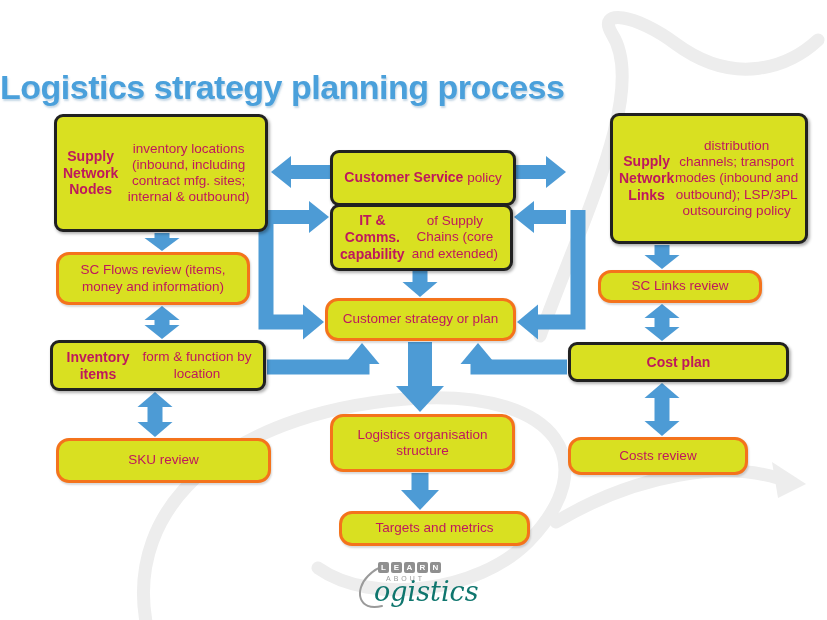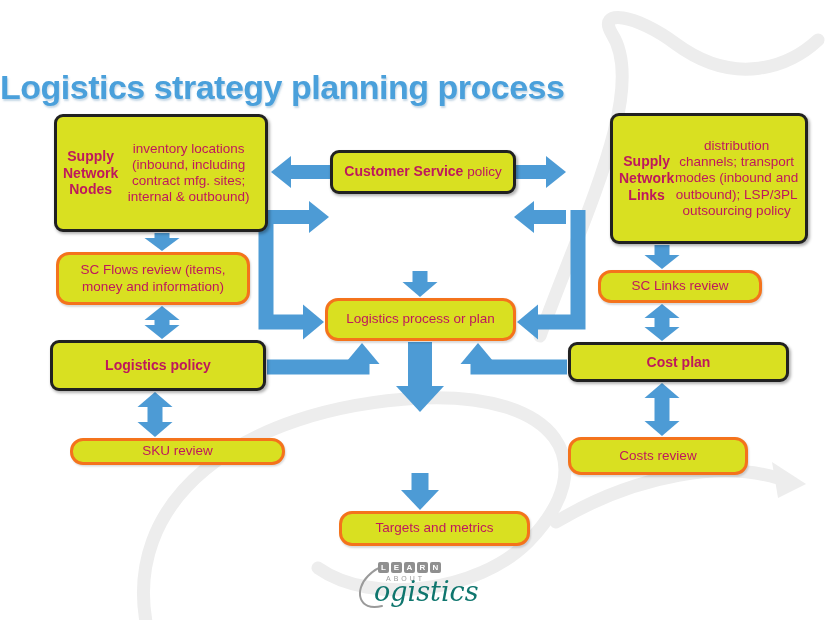--- a/index.html
+++ b/index.html
@@ -12,29 +12,29 @@
          font-size:34px;font-weight:bold;color:#4aa0db;letter-spacing:-0.5px;
          text-shadow:1px 2px 2px rgba(90,140,180,0.35);margin-top:34px;}
   .box{position:absolute;z-index:2;background:#d9e021;box-sizing:border-box;
        display:flex;align-items:center;justify-content:center;
        text-align:center;color:#be185d;font-size:13.5px;line-height:1.2;padding:2px 6px;}
   .black{border:3.5px solid #212121;border-radius:9px;box-shadow:1.5px 2px 3px rgba(0,0,0,0.3);}
   .orange{border:3.5px solid #f4731c;border-radius:13px;box-shadow:1px 1.5px 2px rgba(0,0,0,0.15);}
   .bt{font-weight:bold;font-size:14px;}
   
   #b-nodes{left:54px;top:114px;width:214px;height:118px;}
-  #b-customer{left:330px;top:150px;width:186px;height:44px;}
+  #b-customer{left:330px;top:150px;width:186px;height:56px;}
   #b-links{left:567px;top:113px;width:198px;height:131px;margin-left:43px;}
   #b-it{left:330px;top:204px;width:183px;height:67px;}
   #b-scflows{left:56px;top:252px;width:194px;height:53px;}
   #b-sclinks{left:598px;top:270px;width:164px;height:33px;}
   #b-strategy{left:325px;top:298px;width:191px;height:43px;}
   #b-inventory{left:50px;top:340px;width:216px;height:51px;}
   #b-costplan{left:568px;top:342px;width:221px;height:40px;}
-  #b-sku{left:70px;top:438px;width:215px;height:27px;}
+  #b-sku{left:56px;top:438px;width:215px;height:45px;}
   #b-costsreview{left:568px;top:437px;width:180px;height:38px;}
   #b-org{left:330px;top:414px;width:185px;height:58px;}
   #b-targets{left:339px;top:511px;width:191px;height:35px;}
   
   #logo{position:absolute;z-index:3;left:348px;top:556px;width:140px;height:62px;}
   #logo-swoosh{position:absolute;left:0;top:0;width:140px;height:62px;}
   #learn-row{position:absolute;left:30px;top:6px;display:flex;gap:2px;}
   .learn-letter{width:11px;height:11px;background:#8f8f8f;color:#fff;border-radius:2px;
                 font-size:8px;font-weight:bold;display:flex;align-items:center;justify-content:center;}
   #about-row{position:absolute;left:38px;top:19px;font-size:7px;letter-spacing:3px;color:#9a9a9a;}
@@ -103,49 +103,57 @@
 
   <div class="box black" id="b-customer">
     <div><span class="bt">Customer Service</span> <span>policy</span></div>
   </div>
 
   <div class="box black" id="b-links">
     <div class="bt">Supply Network Links</div>
     <div class="bb">distribution channels; transport modes (inbound and outbound); LSP/3PL outsourcing policy</div>
   </div>
 
+  <div class="box black" id="b-it">
+    <div class="bt">IT &amp; Comms. capability</div>
+    <div class="bb">of Supply Chains (core and extended)</div>
+  </div>
 
   <div class="box orange" id="b-scflows">
     <div class="bb">SC Flows review (items, money and information)</div>
   </div>
 
   <div class="box orange" id="b-sclinks">
     <div class="bb">SC Links review</div>
   </div>
 
   <div class="box orange" id="b-strategy">
-    <div class="bb">Logistics process or plan</div>
+    <div class="bb">Customer strategy or plan</div>
   </div>
 
   <div class="box black" id="b-inventory">
-    <div class="bt">Logistics policy</div>
+    <div class="bt">Inventory items</div>
+    <div class="bb">form &amp; function by location</div>
   </div>
 
   <div class="box black" id="b-costplan">
     <div class="bt">Cost plan</div>
   </div>
 
   <div class="box orange" id="b-sku">
     <div class="bb">SKU review</div>
   </div>
 
   <div class="box orange" id="b-costsreview">
     <div class="bb">Costs review</div>
   </div>
 
+  <div class="box orange" id="b-org">
+    <div class="bb">Logistics organisation structure</div>
+  </div>
 
   <div class="box orange" id="b-targets">
     <div class="bb">Targets and metrics</div>
   </div>
 
   <div id="logo">
     <svg id="logo-swoosh" viewBox="0 0 140 62">
       <path d="M 34 50 C 10 56 6 34 20 20 C 26 14 32 11 36 10" fill="none" stroke="#9a9a9a" stroke-width="2" stroke-linecap="round"></path>
       <polygon points="40,8 32,7 35,14" fill="#9a9a9a"></polygon>
     </svg>

